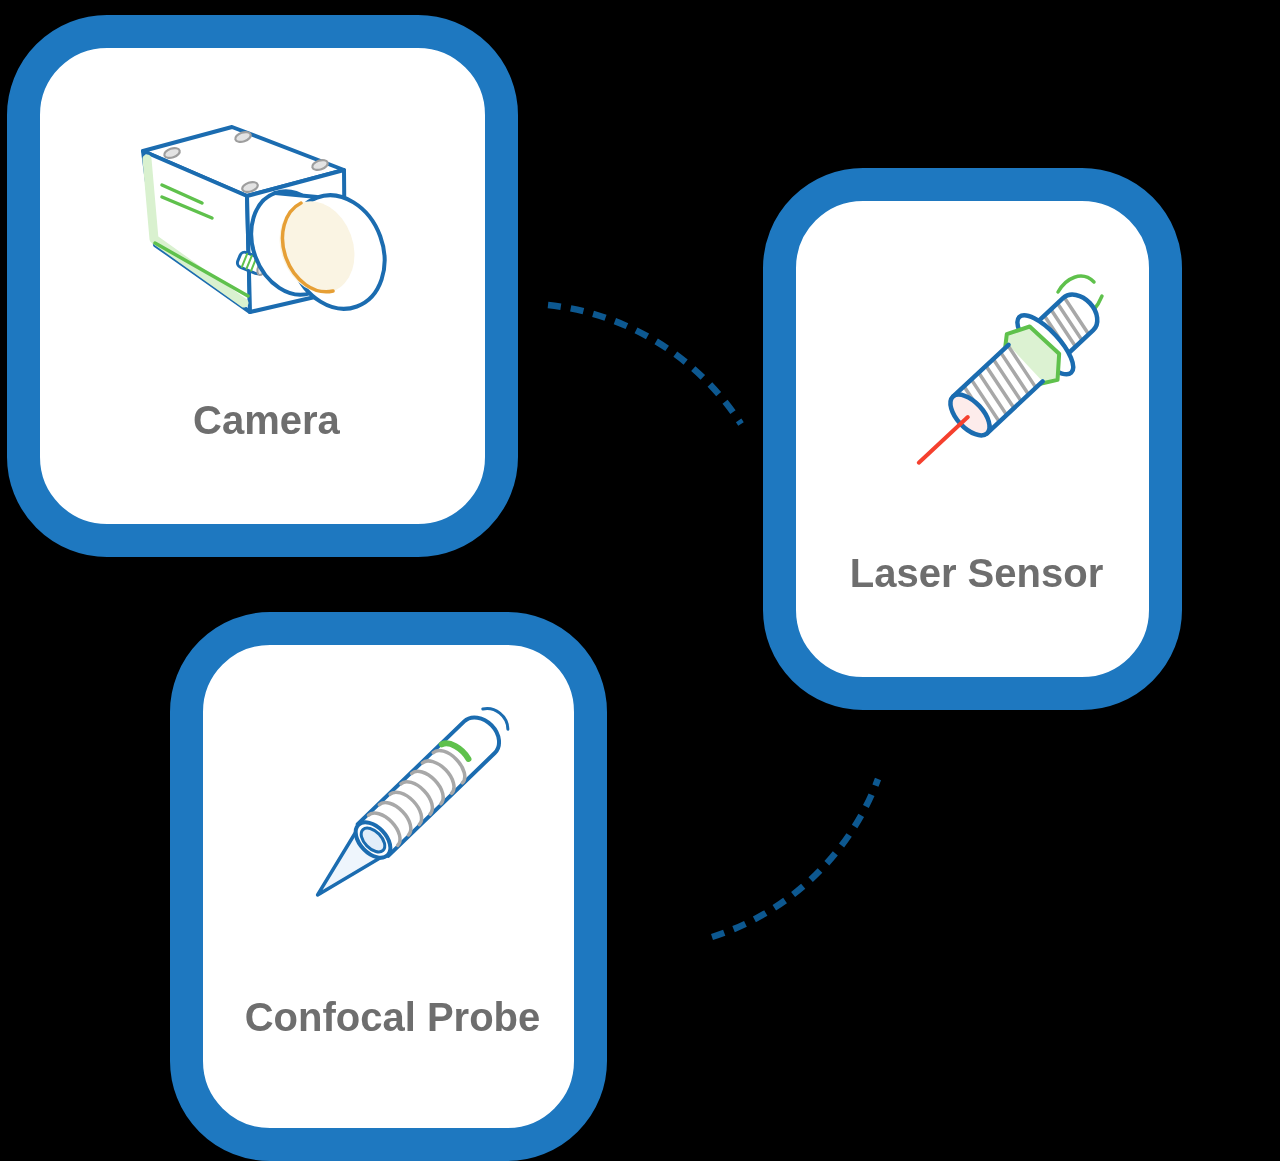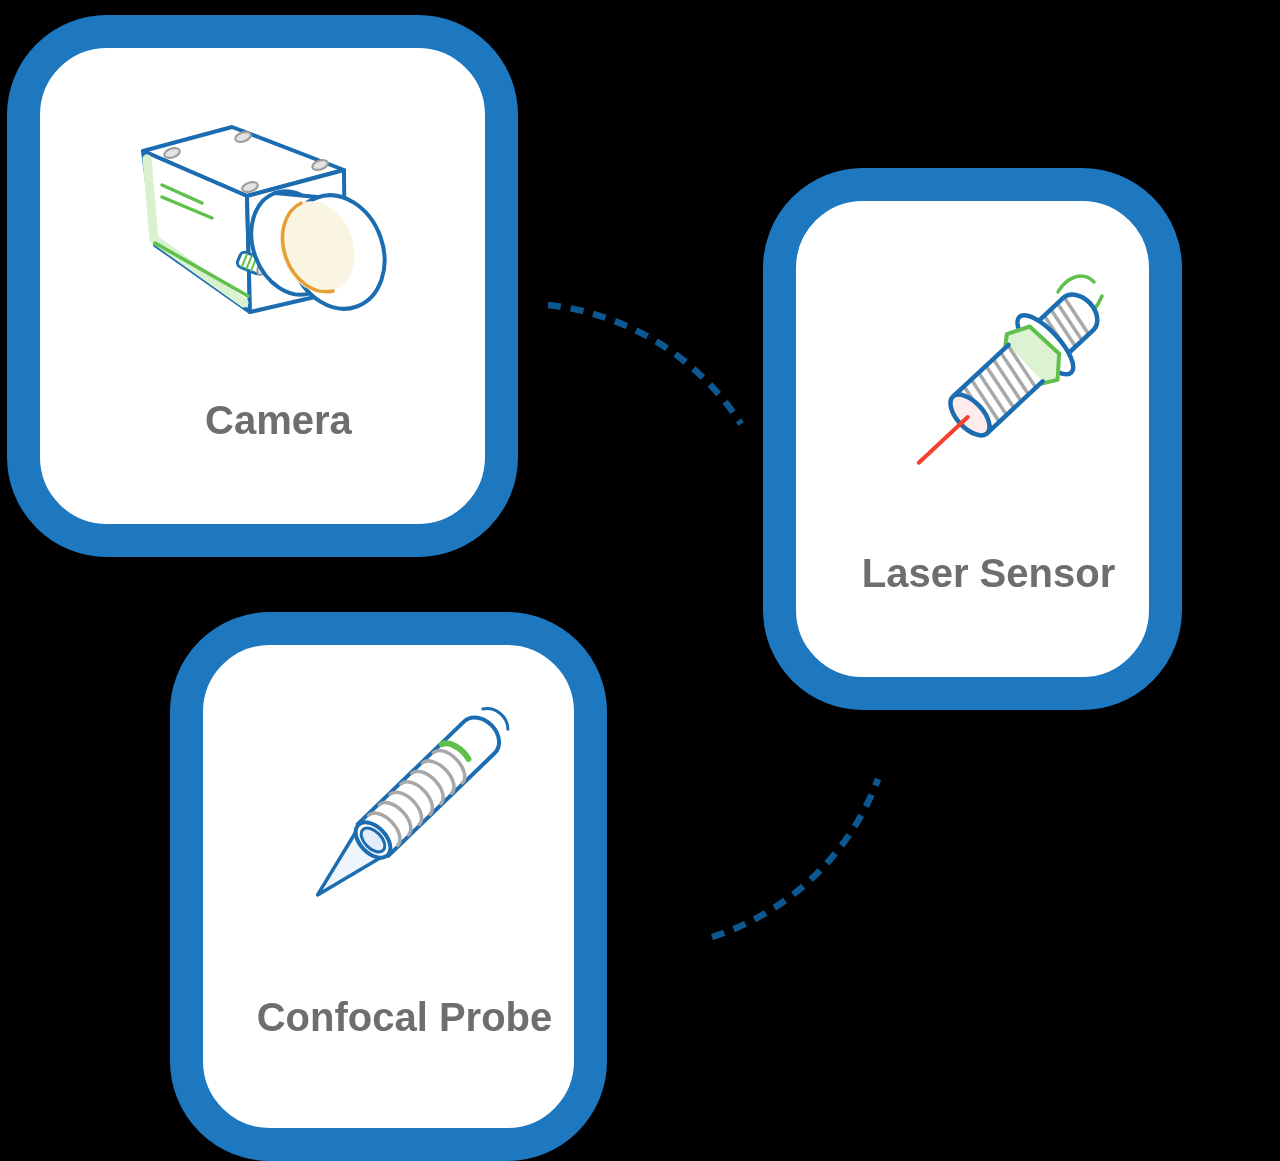--- a/index.html
+++ b/index.html
@@ -10,21 +10,21 @@
   }
   .stage{position:absolute;inset:0;}
   .card{
     position:absolute;
     background:#ffffff;
     border:33px solid #1e78c0;
     border-radius:100px;
     box-sizing:border-box;
   }
   .card .label{
-    position:absolute;left:16px;top:350px;width:100%;
+    position:absolute;left:4px;top:350px;width:100%;
     text-align:center;
     font-size:40px;font-weight:700;color:#6e6e6e;
     letter-spacing:0px;
   }
   .icon{position:absolute;}
   #card-camera{left:7px;top:15px;width:511px;height:542px;}
   #card-laser{left:763px;top:168px;width:419px;height:542px;}
   #card-confocal{left:170px;top:612px;width:437px;height:549px;}
   #card-camera .icon{left:80px;top:52px;}
   #card-laser .icon{left:94px;top:59px;}

